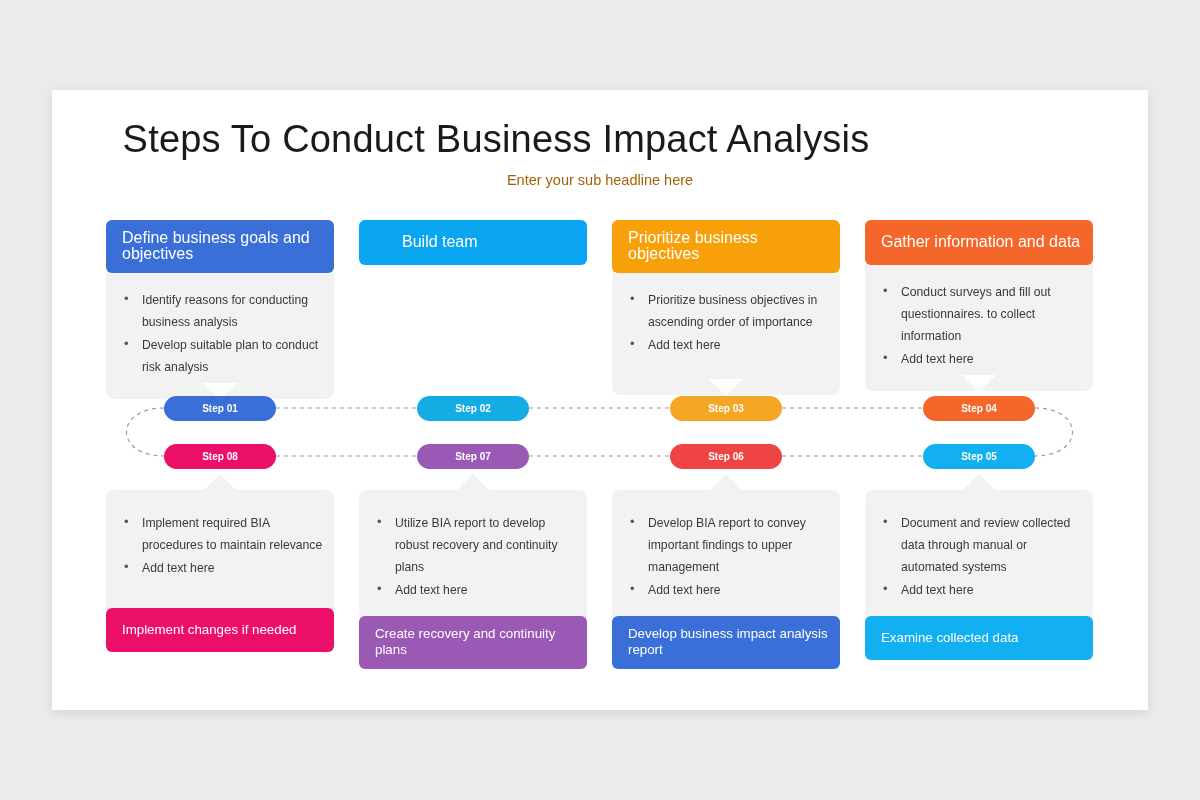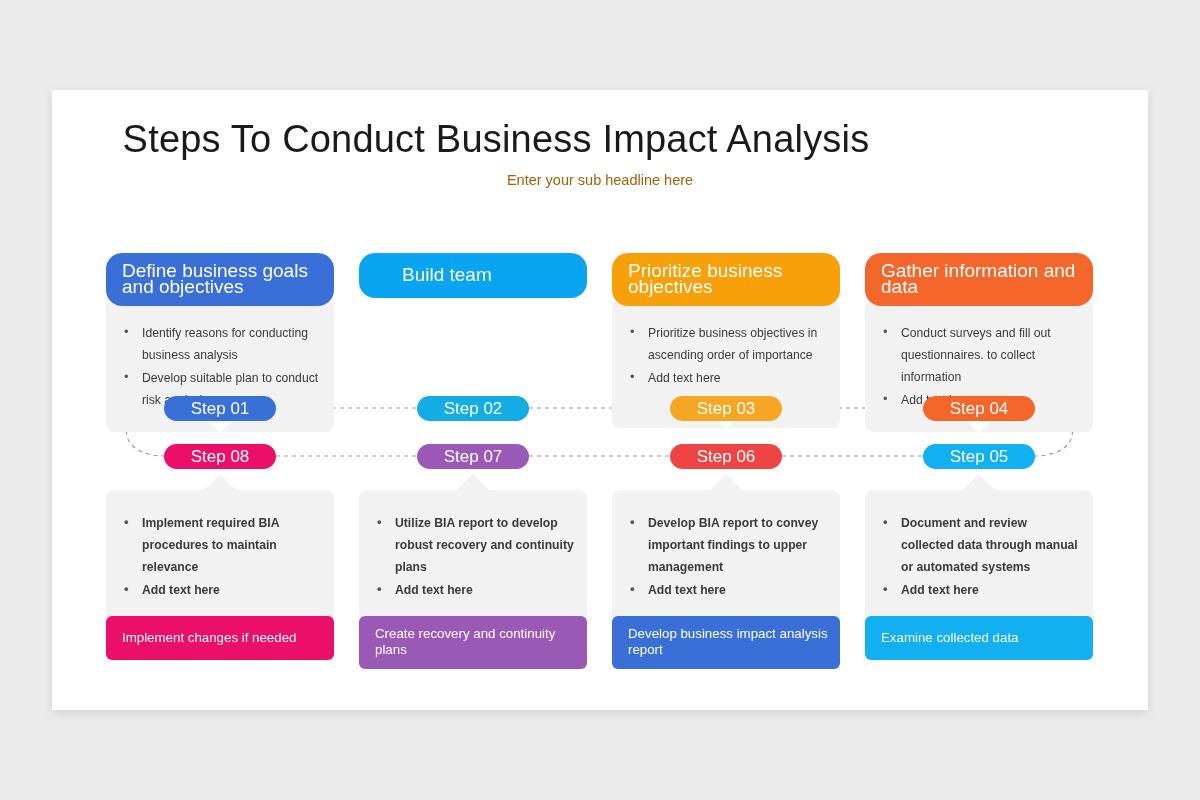--- a/index.html
+++ b/index.html
@@ -34,29 +34,28 @@
   .col { position: absolute; width: 228px; }
   .col.c0 { left: 54px; }
   .col.c1 { left: 307px; }
   .col.c2 { left: 560px; }
   .col.c3 { left: 813px; }
 
   
   .top-group { position: absolute; top: 130px; }
   .hdr {
     position: relative;
-    border-radius: 16px;
+    border-radius: 6px;
     padding: 10px 12px 11px 16px;
     min-height: 45px;
     color: #ffffff;
-    font-size: 19px;
+    font-size: 16px;
     line-height: 16px;
     display: flex; align-items: center;
     z-index: 3;
-    margin-top: 33px;
   }
   .body-card {
     position: relative;
     margin-top: -6px;
     background: #f2f2f2;
     border-radius: 8px;
     padding: 18px 10px 20px 10px;
     min-height: 128px;
     z-index: 1;
   }
@@ -99,34 +98,35 @@
   }
 
   
   #steps-band { position: absolute; left: 0; top: 290px; width: 1096px; height: 110px; }
   #track-svg { position: absolute; left: 0; top: 0; }
   .pill {
     position: absolute;
     width: 112px; height: 25px;
     border-radius: 13px;
     color: #ffffff;
-    font-size: 17px;
+    font-size: 10px;
     display: flex; align-items: center; justify-content: center;
     z-index: 2;
+    font-weight: bold;
   }
   .row-a { top: 16px; }
   .row-b { top: 64px; }
   .p0 { left: 112px; }
   .p1 { left: 365px; }
   .p2 { left: 618px; }
   .p3 { left: 871px; }
 
   
   .bot-group { position: absolute; top: 400px; }
-  .body-card.bot { margin-top: 0; padding-top: 22px; min-height: 124px; font-weight: bold; }
+  .body-card.bot { margin-top: 0; padding-top: 22px; min-height: 124px; }
   .footer-bar {
     position: relative;
     margin-top: -6px;
     border-radius: 6px;
     padding: 10px 12px 11px 16px;
     min-height: 44px;
     color: #ffffff;
     font-size: 13.3px;
     line-height: 16px;
     display: flex; align-items: center;

